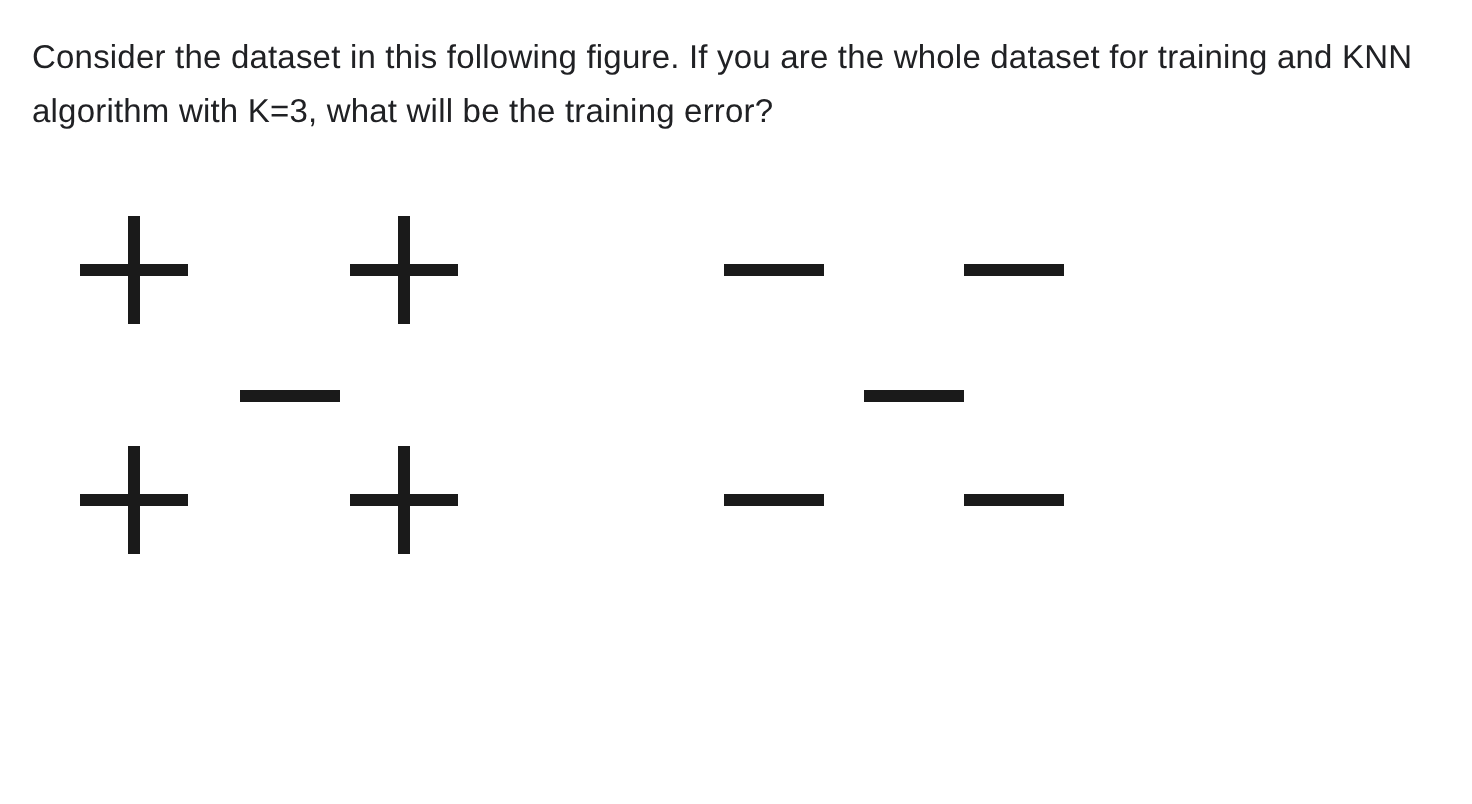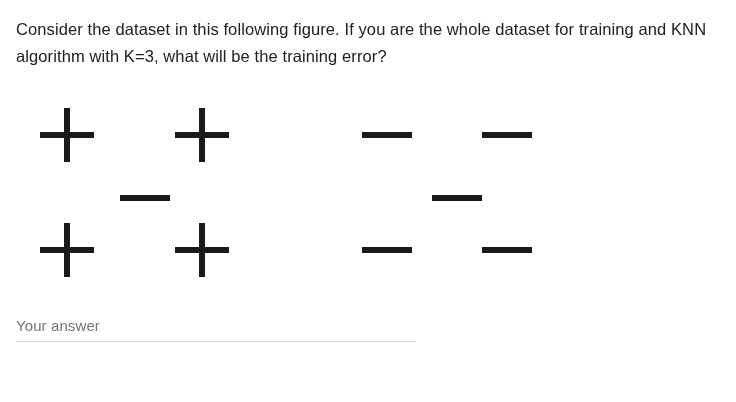--- a/index.html
+++ b/index.html
@@ -108,18 +108,14 @@
       <div class="bar-h" style="left:0; top:24px; width:54px; height:6px;"></div>
       <div class="bar-v" style="left:24px; top:0; width:6px; height:54px;"></div>
     </div>
 
     <div class="minus" style="left:340px; top:149px; width:50px; height:6px;"></div>
 
     <div class="minus" style="left:460px; top:149px; width:50px; height:6px;"></div>
 
   </div>
 
-  <div class="answer-area">
-    <div class="answer-label">Your answer</div>
-    <div class="answer-underline"></div>
-  </div>
 
 </div>
 
 </body></html>

